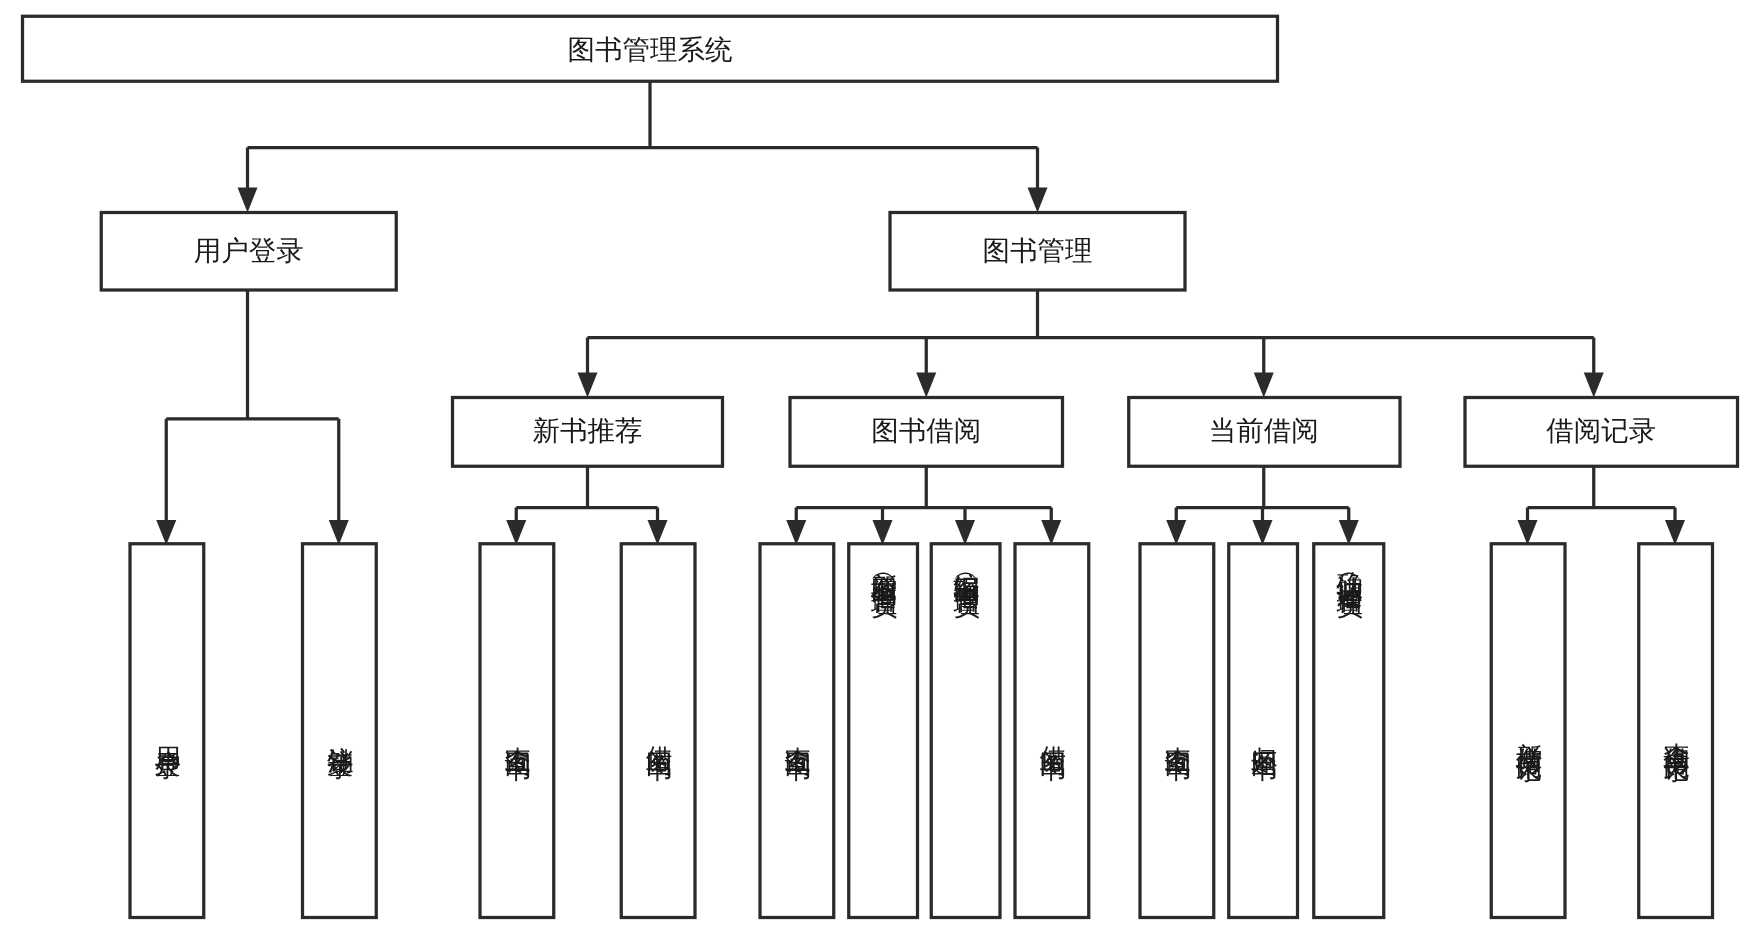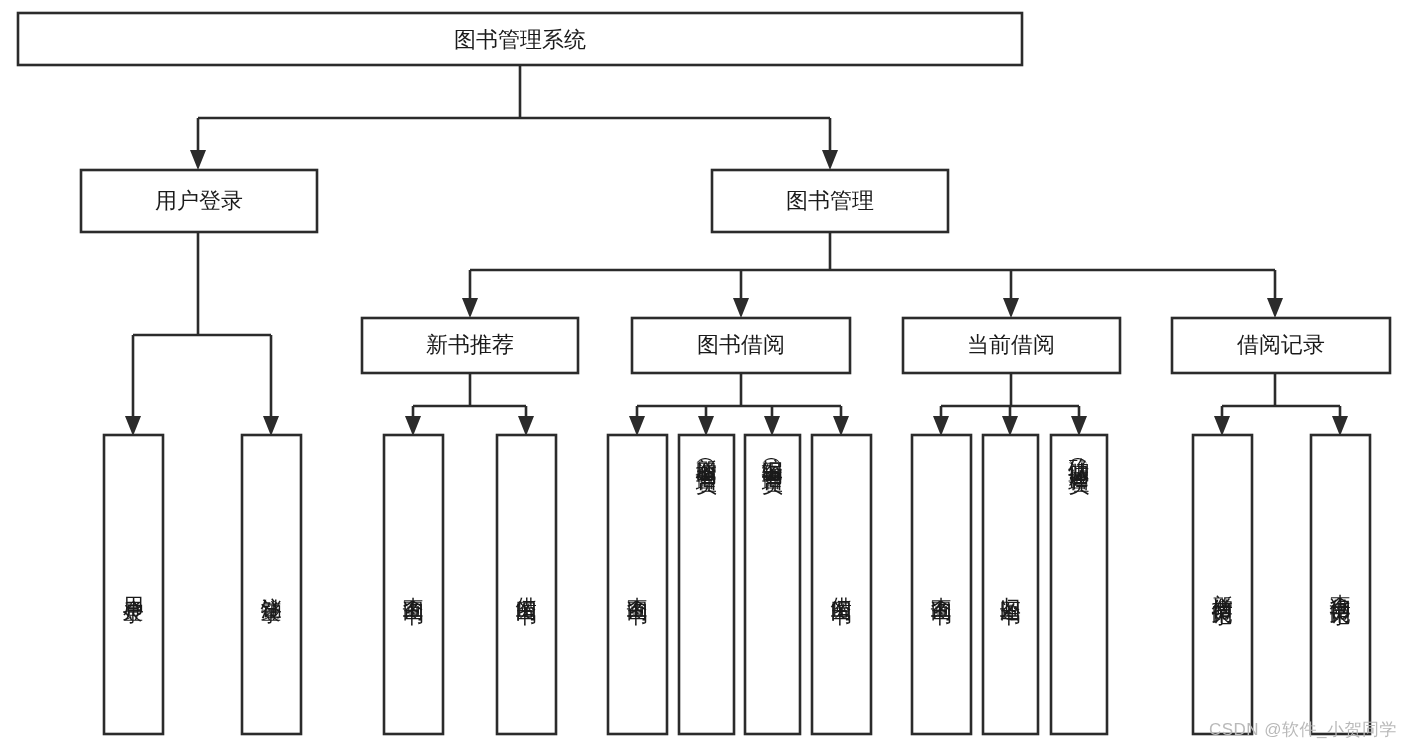--- a/index.html
+++ b/index.html
@@ -240,14 +240,13 @@
     <span class="leaf-label" style="margin-top:6px;">确认归还（管理员）</span>
   </div>
 
   <div class="leaf-label-wrap" style="left:1193px; top:435px; width:59px; height:299px;">
     <span class="leaf-label">新增借阅记录</span>
   </div>
   <div class="leaf-label-wrap" style="left:1311px; top:435px; width:59px; height:299px;">
     <span class="leaf-label">查询借阅记录</span>
   </div>
 
-  <div class="watermark">CSDN @软件_小贺同学</div>
 </div>
 
 </body></html>

